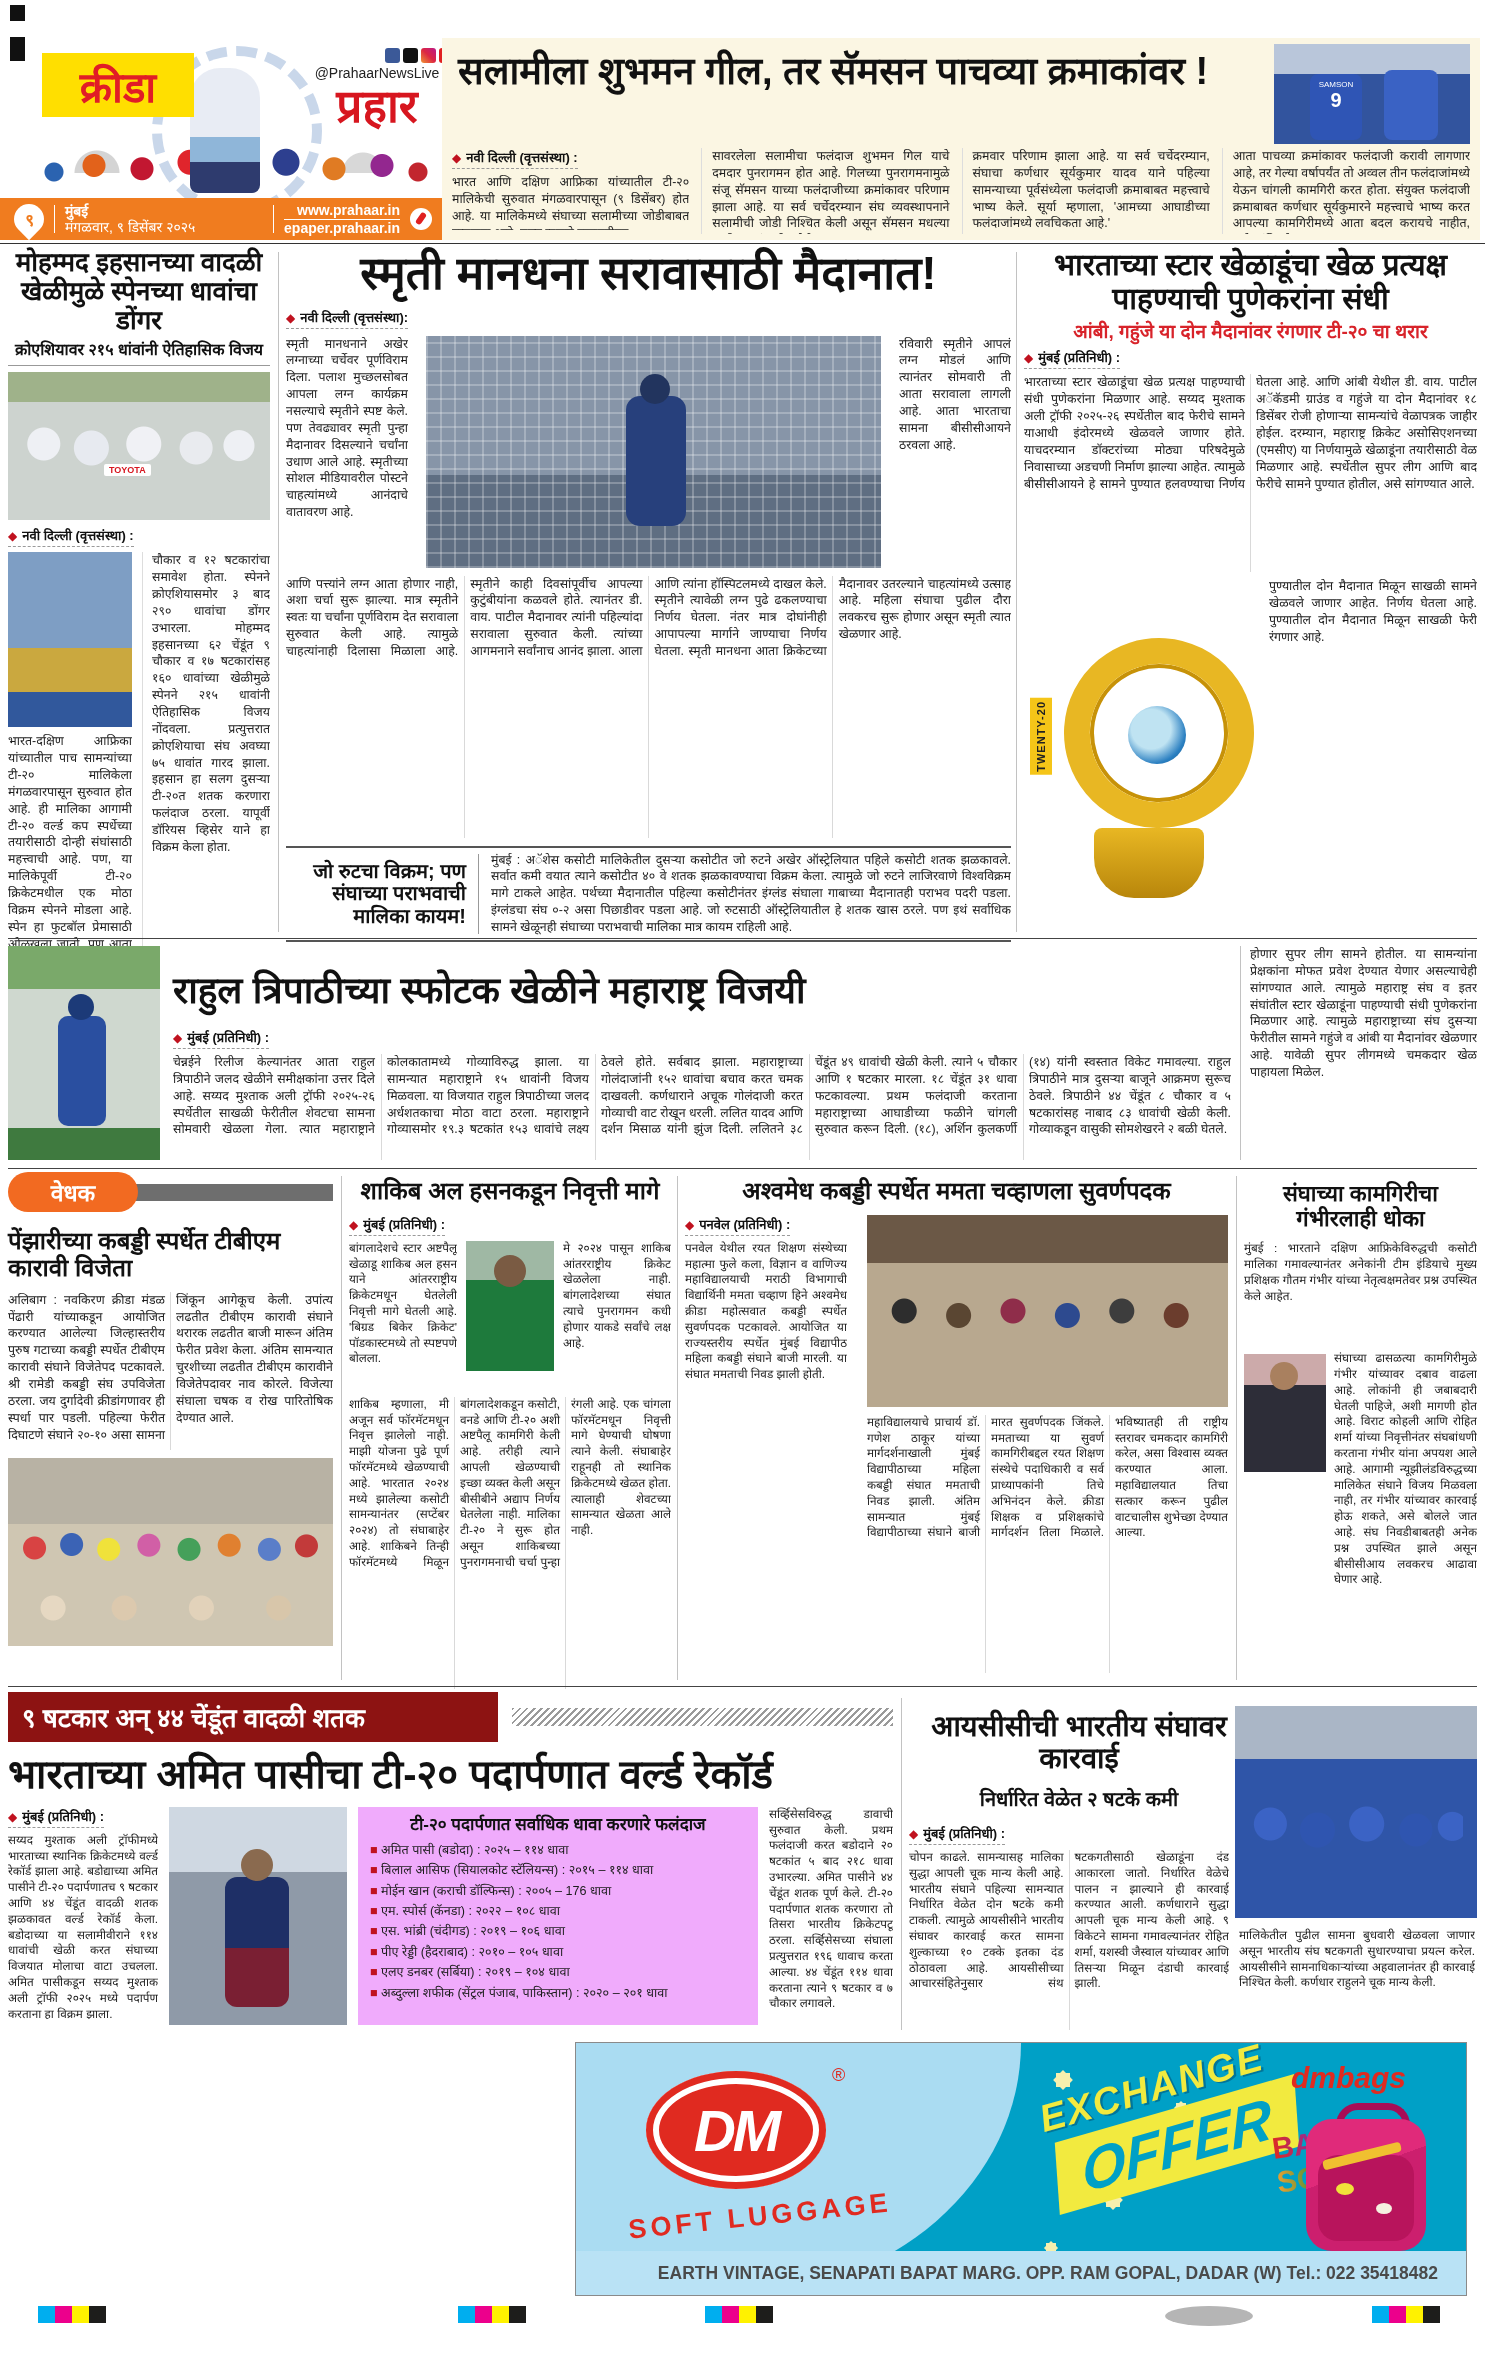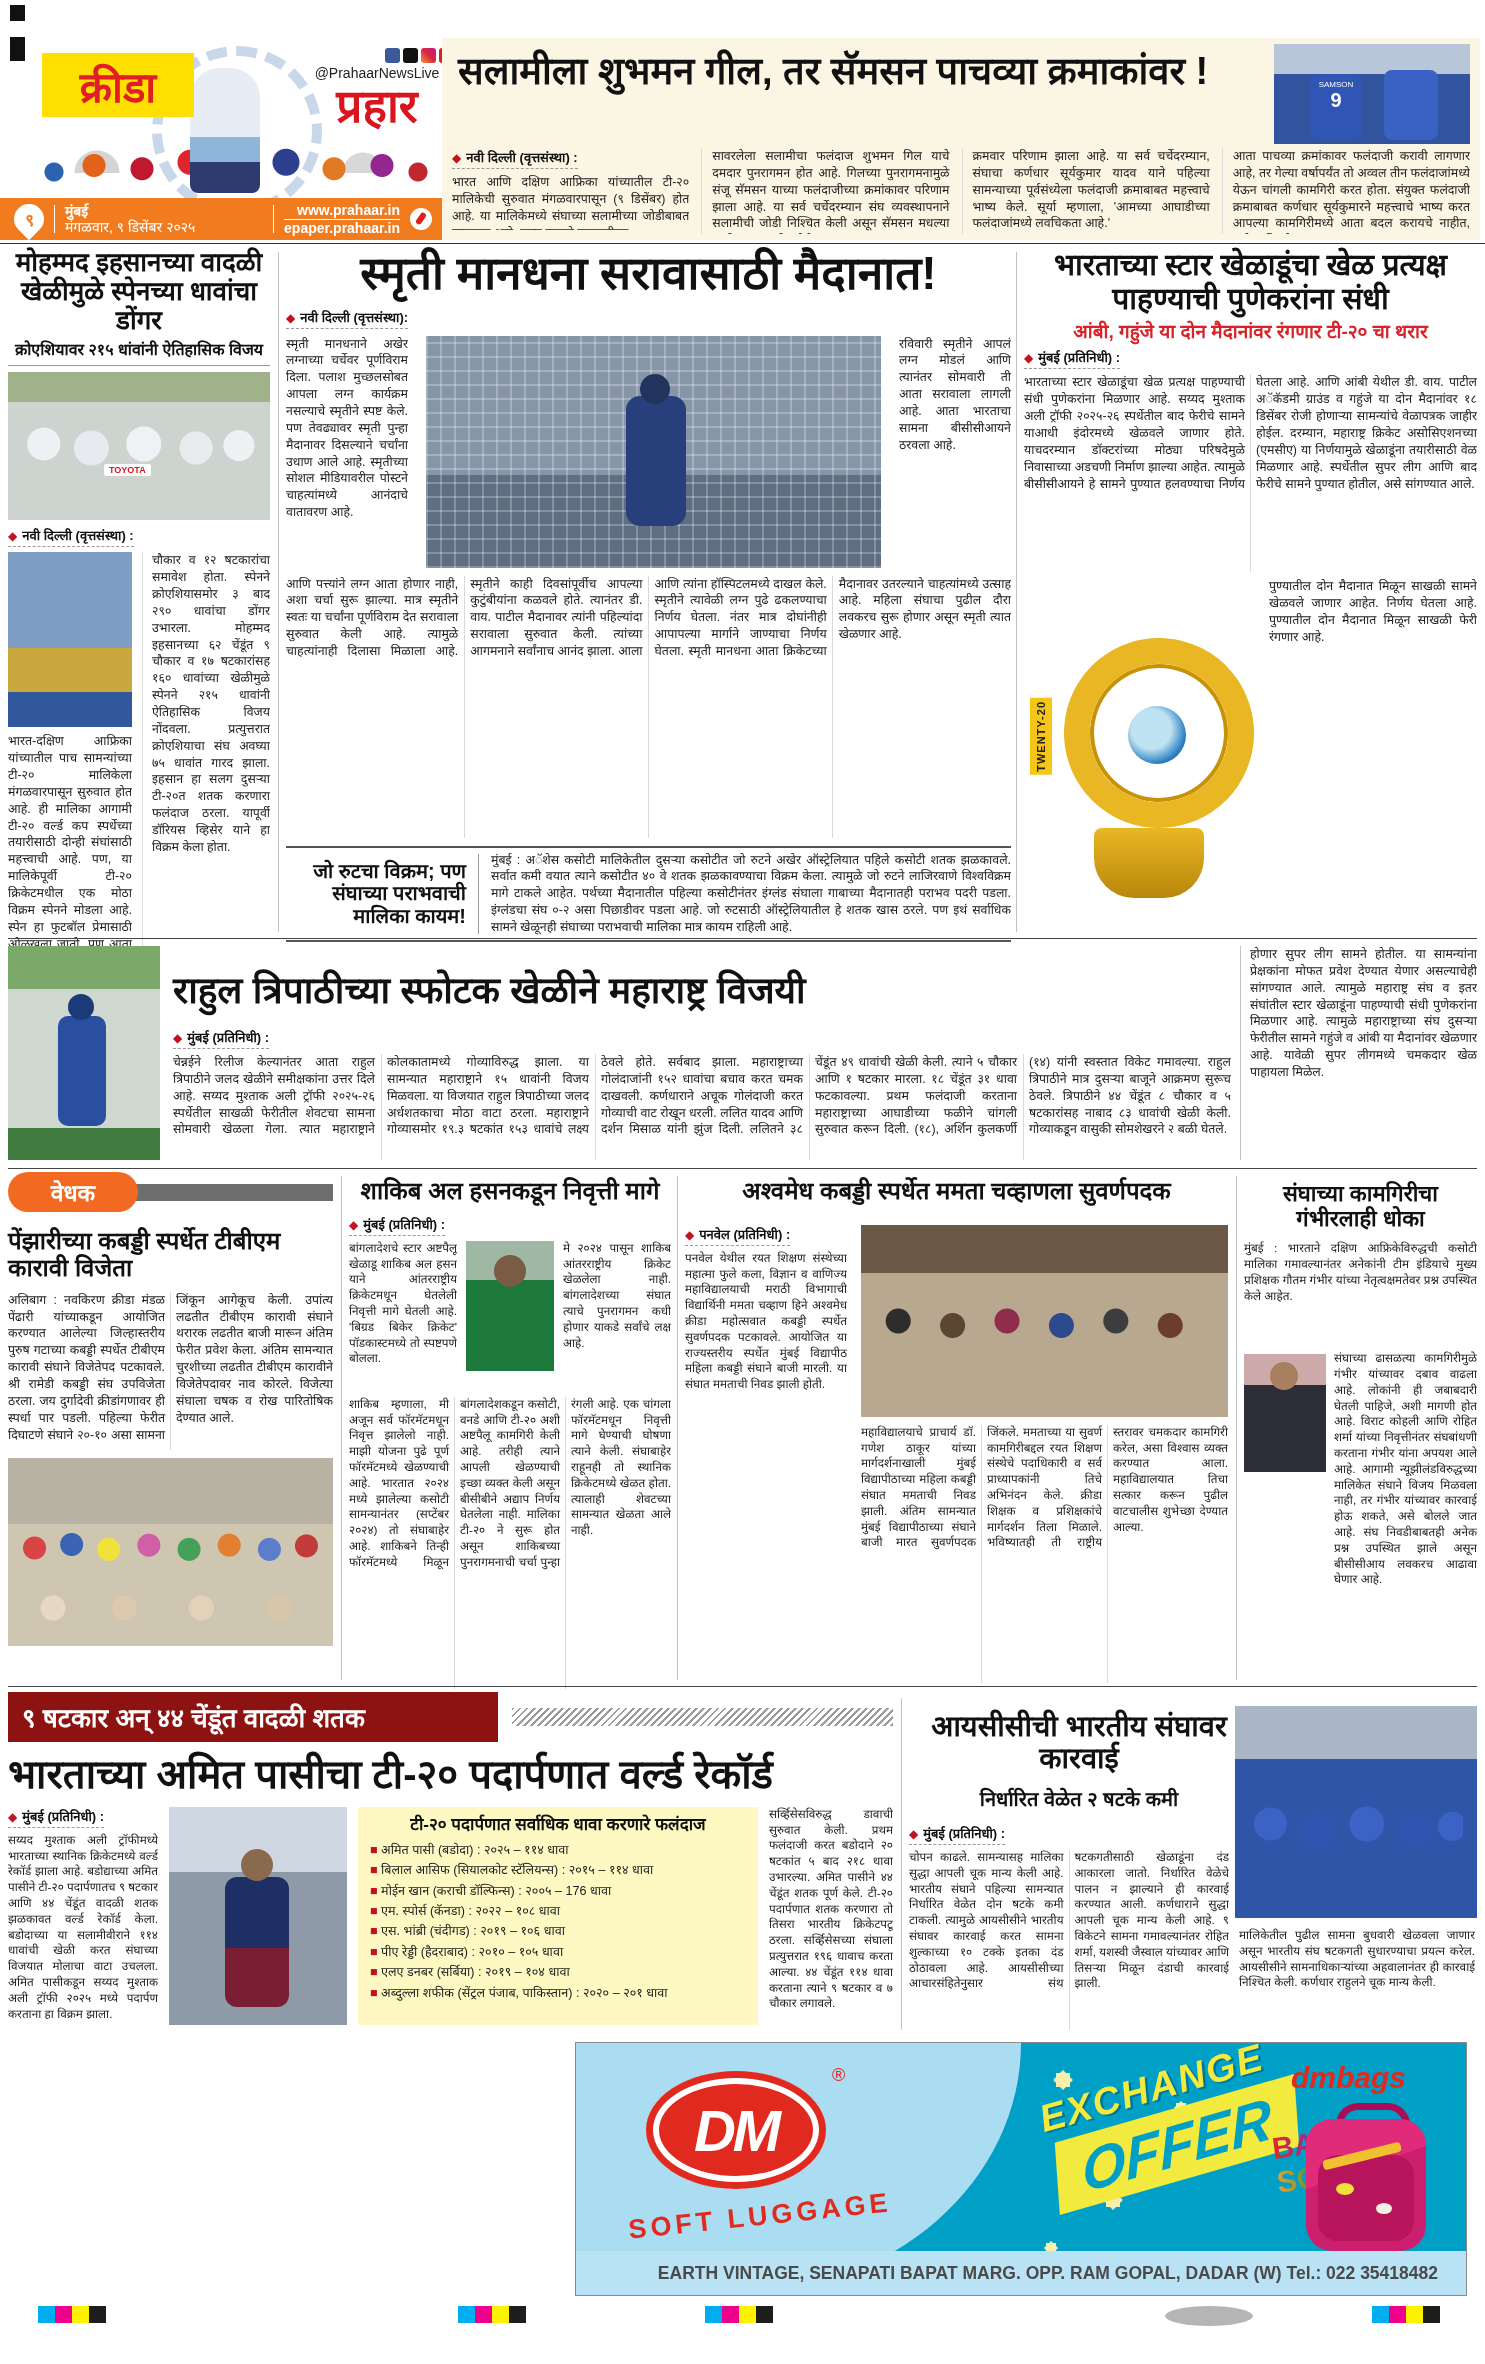--- a/index.html
+++ b/index.html
@@ -240,21 +240,21 @@
         <div style="position:absolute;left:28px;top:14px;width:32px;height:32px;background:#7a5b43;border-radius:50%;"></div>
       </div>
       <div class="txt-sm" style="flex:1;height:150px;">मे २०२४ पासून शाकिब आंतरराष्ट्रीय क्रिकेट खेळलेला नाही. बांगलादेशच्या संघात त्याचे पुनरागमन कधी होणार याकडे सर्वांचे लक्ष आहे.</div>
     </div>
     <div class="txt-sm cols3" style="height:292px;margin-top:6px;">शाकिब म्हणाला, मी अजून सर्व फॉरमॅटमधून निवृत्त झालेलो नाही. माझी योजना पुढे पूर्ण फॉरमॅटमध्ये खेळण्याची आहे. भारतात २०२४ मध्ये झालेल्या कसोटी सामन्यानंतर (सप्टेंबर २०२४) तो संघाबाहेर आहे. शाकिबने तिन्ही फॉरमॅटमध्ये मिळून बांगलादेशकडून कसोटी, वनडे आणि टी-२० अशी अष्टपैलू कामगिरी केली आहे. तरीही त्याने आपली खेळण्याची इच्छा व्यक्त केली असून बीसीबीने अद्याप निर्णय घेतलेला नाही. मालिका टी-२० ने सुरू होत असून शाकिबच्या पुनरागमनाची चर्चा पुन्हा रंगली आहे. एक चांगला फॉरमॅटमधून निवृत्ती मागे घेण्याची घोषणा त्याने केली. संघाबाहेर राहूनही तो स्थानिक क्रिकेटमध्ये खेळत होता. त्यालाही शेवटच्या सामन्यात खेळता आले नाही.</div>
   </div>
   <div class="vline" style="left:669px;top:4px;height:504px;"></div>
 
   <div class="abs" style="left:677px;top:0;width:543px;height:512px;">
     <div class="hl" style="font-size:24px;text-align:center;margin-top:6px;">अश्वमेध कबड्डी स्पर्धेत ममता चव्हाणला सुवर्णपदक</div>
-    <div style="display:flex;gap:14px;margin-top:20px;">
+    <div style="display:flex;gap:20px;margin-top:10px;">
       <div style="width:162px;flex:none;">
         <span class="byline"><span class="diamond">◆</span><span>पनवेल (प्रतिनिधी) :</span></span>
         <div class="txt-sm" style="height:410px;">पनवेल येथील रयत शिक्षण संस्थेच्या महात्मा फुले कला, विज्ञान व वाणिज्य महाविद्यालयाची मराठी विभागाची विद्यार्थिनी ममता चव्हाण हिने अश्वमेध क्रीडा महोत्सवात कबड्डी स्पर्धेत सुवर्णपदक पटकावले. आयोजित या राज्यस्तरीय स्पर्धेत मुंबई विद्यापीठ महिला कबड्डी संघाने बाजी मारली. या संघात ममताची निवड झाली होती.</div>
       </div>
       <div style="flex:1;">
         <div class="photo" style="width:100%;height:192px;background:linear-gradient(180deg,#6b5846 0 25%,#b8a88f 25% 100%);">
           <div style="position:absolute;left:10px;top:60px;width:340px;height:90px;background:
             radial-gradient(circle at 8% 40%, #2d2d2d 0 12px, transparent 13px),
             radial-gradient(circle at 24% 45%, #5a4632 0 12px, transparent 13px),
             radial-gradient(circle at 40% 40%, #8f2d4a 0 12px, transparent 13px),
@@ -293,21 +293,21 @@
     <div class="hl" style="font-size:40px;margin-top:10px;">भारताच्या अमित पासीचा टी-२० पदार्पणात वर्ल्ड रेकॉर्ड</div>
     <div style="display:flex;gap:11px;margin-top:10px;height:218px;">
       <div style="width:150px;flex:none;">
         <span class="byline"><span class="diamond">◆</span><span>मुंबई (प्रतिनिधी) :</span></span>
         <div class="txt-sm" style="height:186px;">सय्यद मुश्ताक अली ट्रॉफीमध्ये भारताच्या स्थानिक क्रिकेटमध्ये वर्ल्ड रेकॉर्ड झाला आहे. बडोद्याच्या अमित पासीने टी-२० पदार्पणातच ९ षटकार आणि ४४ चेंडूंत वादळी शतक झळकावत वर्ल्ड रेकॉर्ड केला. बडोदाच्या या सलामीवीराने ११४ धावांची खेळी करत संघाच्या विजयात मोलाचा वाटा उचलला. अमित पासीकडून सय्यद मुश्ताक अली ट्रॉफी २०२५ मध्ये पदार्पण करताना हा विक्रम झाला.</div>
       </div>
       <div class="photo" style="width:178px;height:218px;flex:none;background:linear-gradient(180deg,#cfd8e2 0 30%,#8f9aa8 30% 100%);">
         <div style="position:absolute;left:56px;top:70px;width:64px;height:130px;background:linear-gradient(180deg,#1e2f66 0 55%,#7a1f33 55% 100%);border-radius:12px;"></div>
         <div style="position:absolute;left:72px;top:42px;width:32px;height:32px;background:#8a6a4f;border-radius:50%;"></div>
       </div>
-      <div style="width:400px;flex:none;background:#fef9c3;padding:8px 12px;box-sizing:border-box;height:218px;">
+      <div style="width:400px;flex:none;background:#f0abfc;padding:8px 12px;box-sizing:border-box;height:218px;">
         <div class="hl" style="font-size:17px;text-align:center;margin-bottom:6px;">टी-२० पदार्पणात सर्वाधिक धावा करणारे फलंदाज</div>
         <ul style="list-style:none;margin:0;padding:0;font-size:12.6px;line-height:1.62;">
           <li><span style="color:#c0121f;">■</span> <span>अमित पासी (बडोदा) : २०२५ – ११४ धावा</span></li>
           <li><span style="color:#c0121f;">■</span> <span>बिलाल आसिफ (सियालकोट स्टॅलियन्स) : २०१५ – ११४ धावा</span></li>
           <li><span style="color:#c0121f;">■</span> <span>मोईन खान (कराची डॉल्फिन्स) : २००५ – 176 धावा</span></li>
           <li><span style="color:#c0121f;">■</span> <span>एम. स्पोर्स (कॅनडा) : २०२२ – १०८ धावा</span></li>
           <li><span style="color:#c0121f;">■</span> <span>एस. भांब्री (चंदीगड) : २०१९ – १०६ धावा</span></li>
           <li><span style="color:#c0121f;">■</span> <span>पीए रेड्डी (हैदराबाद) : २०१० – १०५ धावा</span></li>
           <li><span style="color:#c0121f;">■</span> <span>एलए डनबर (सर्बिया) : २०१९ – १०४ धावा</span></li>
           <li><span style="color:#c0121f;">■</span> <span>अब्दुल्ला शफीक (सेंट्रल पंजाब, पाकिस्तान) : २०२० – २०१ धावा</span></li>

